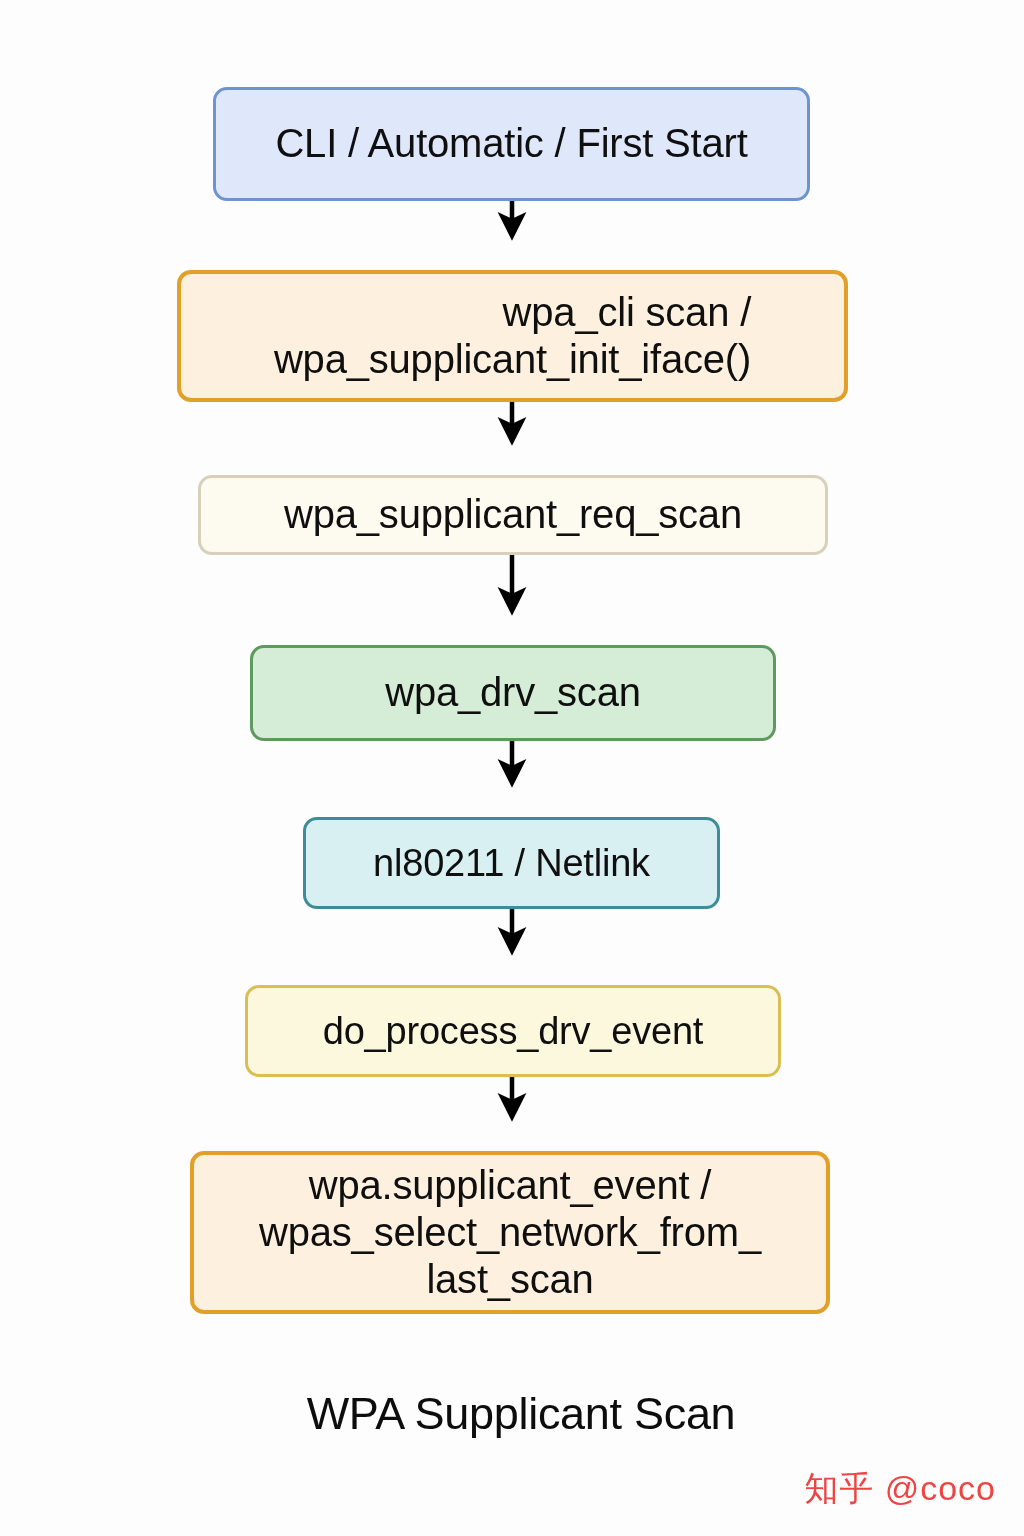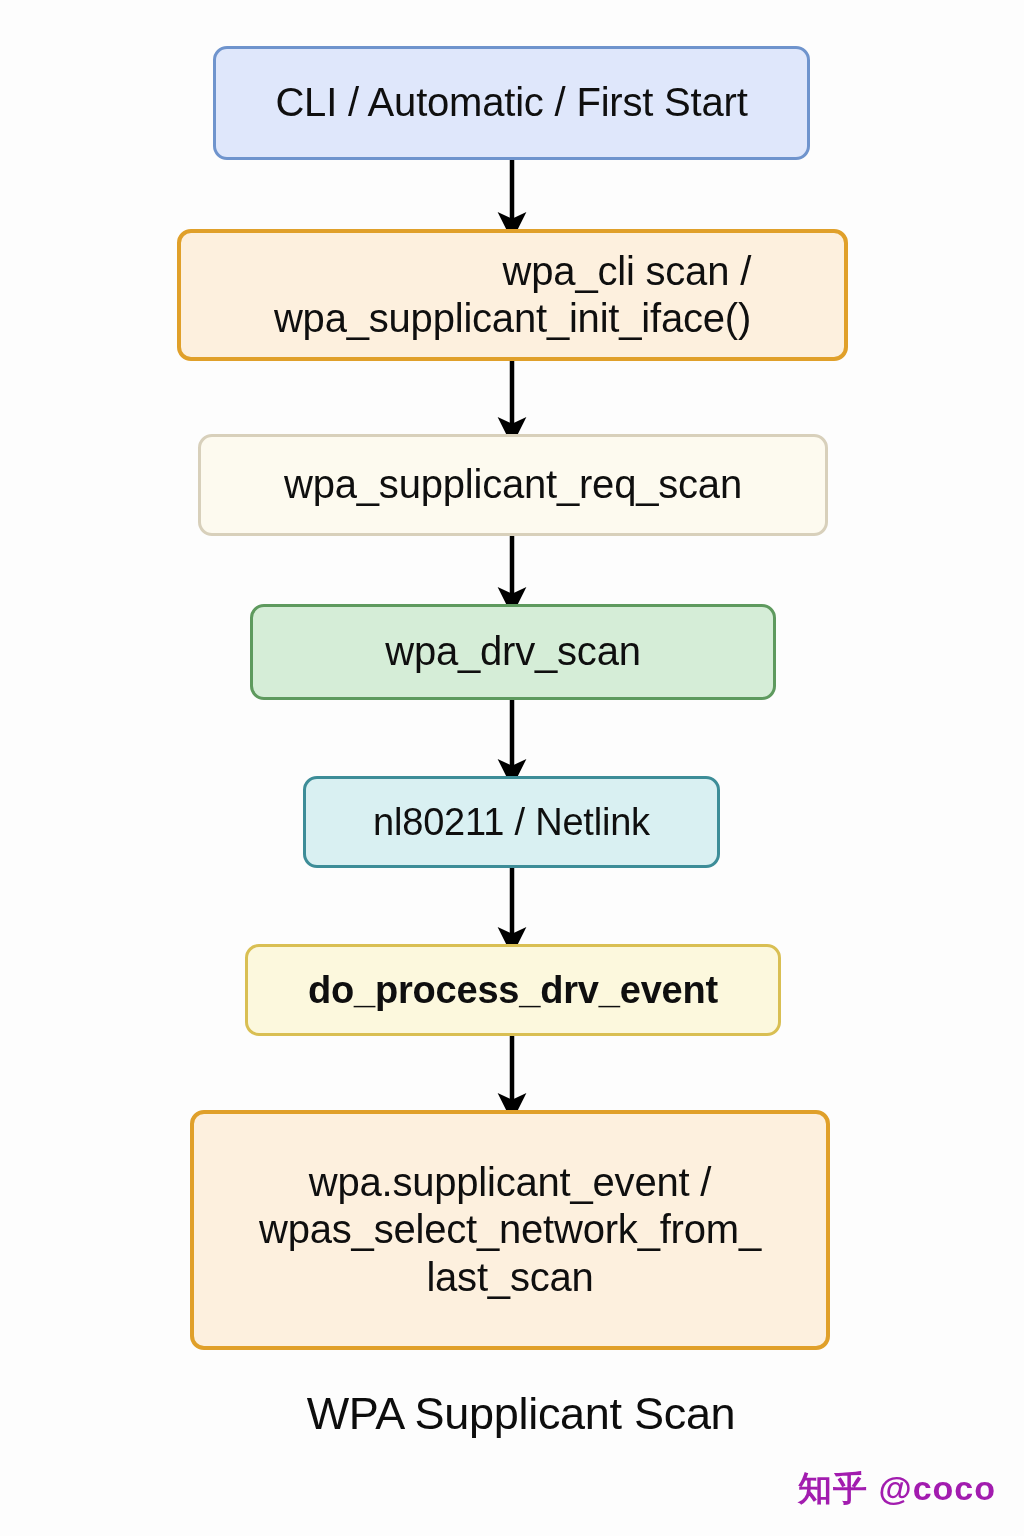--- a/index.html
+++ b/index.html
@@ -31,55 +31,56 @@
     align-items: center;
     justify-content: center;
     text-align: center;
     border-radius: 14px;
     border-style: solid;
     color: #0f0f0f;
     font-family: "Liberation Sans", sans-serif;
     letter-spacing: -0.2px;
     white-space: pre-line;
     line-height: 1.18;
+    margin-top: 41px;
   }
 
   
   #node-start {
     left: 213px;  top: 46px;   width: 597px; height: 114px;
     border-width: 3px;
     font-size: 40px;
   }
   #node-wpa-cli {
     left: 177px; top: 229px;  width: 671px; height: 132px;
     border-width: 4px;
     font-size: 40px;
   }
   #node-req-scan {
-    left: 198px; top: 434px;  width: 630px; height: 102px;
+    left: 198px; top: 434px;  width: 630px; height: 80px;
     border-width: 3px;
     font-size: 40px;
   }
   #node-drv-scan {
     left: 250px; top: 604px;  width: 526px; height: 96px;
     border-width: 3px;
     font-size: 40px;
   }
   #node-nl80211 {
     left: 303px; top: 776px;  width: 417px; height: 92px;
     border-width: 3px;
     font-size: 38px;
   }
   #node-drv-event {
     left: 245px; top: 944px;  width: 536px; height: 92px;
     border-width: 3px;
     font-size: 38px;
   }
   #node-supplicant-event {
-    left: 190px; top: 1110px; width: 640px; height: 240px;
+    left: 190px; top: 1110px; width: 640px; height: 163px;
     border-width: 4px;
     font-size: 40px;
   }
 
   #caption {
     position: absolute;
     left: 0;
     top: 1388px;
     width: 1024px;
     text-align: center;
@@ -124,21 +125,21 @@
 
 <div class="node" id="node-wpa-cli" style="background-color: rgb(253, 240, 222); border-color: rgb(224, 160, 42); text-align: right;">wpa_cli scan /
 wpa_supplicant_init_iface()</div>
 
 <div class="node" id="node-req-scan" style="background-color: rgb(253, 250, 239); border-color: rgb(216, 208, 187);">wpa_supplicant_req_scan</div>
 
 <div class="node" id="node-drv-scan" style="background-color: rgb(213, 237, 215); border-color: rgb(94, 154, 94);">wpa_drv_scan</div>
 
 <div class="node" id="node-nl80211" style="background-color: rgb(217, 240, 242); border-color: rgb(61, 141, 152);">nl80211 / Netlink</div>
 
-<div class="node" id="node-drv-event" style="background-color: rgb(252, 248, 221); border-color: rgb(217, 191, 83); font-weight: bold;">do_process_drv_event</div>
+<div class="node" id="node-drv-event" style="background-color: rgb(252, 248, 221); border-color: rgb(217, 191, 83);">do_process_drv_event</div>
 
 <div class="node" id="node-supplicant-event" style="background-color: rgb(253, 240, 222); border-color: rgb(224, 160, 42);">wpa.supplicant_event /
 wpas_select_network_from_
 last_scan</div>
 
 <div id="caption">WPA Supplicant Scan</div>
 
-<div id="watermark" style="color: #a21caf; font-weight: bold;">知乎 @coco</div>
+<div id="watermark" style="color: #ef4444;">知乎 @coco</div>
 
 </body></html>

